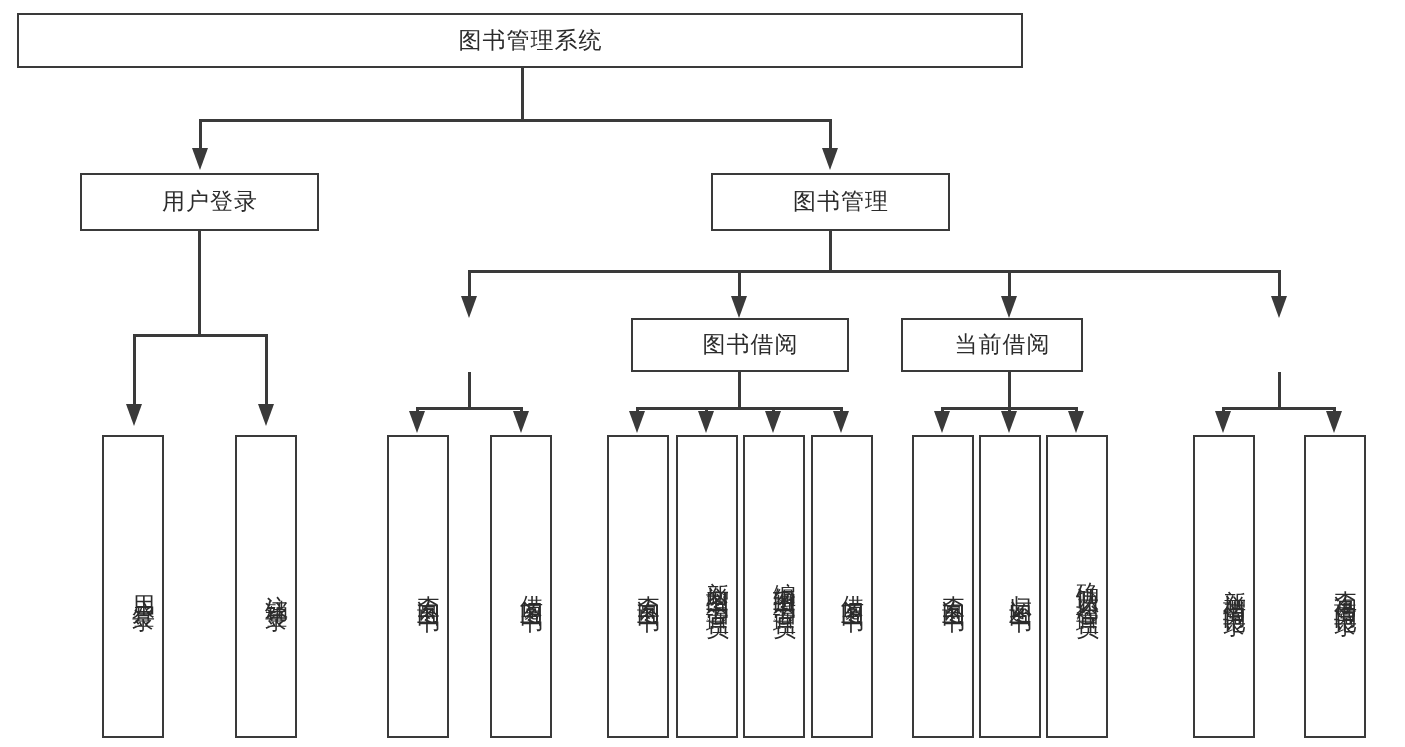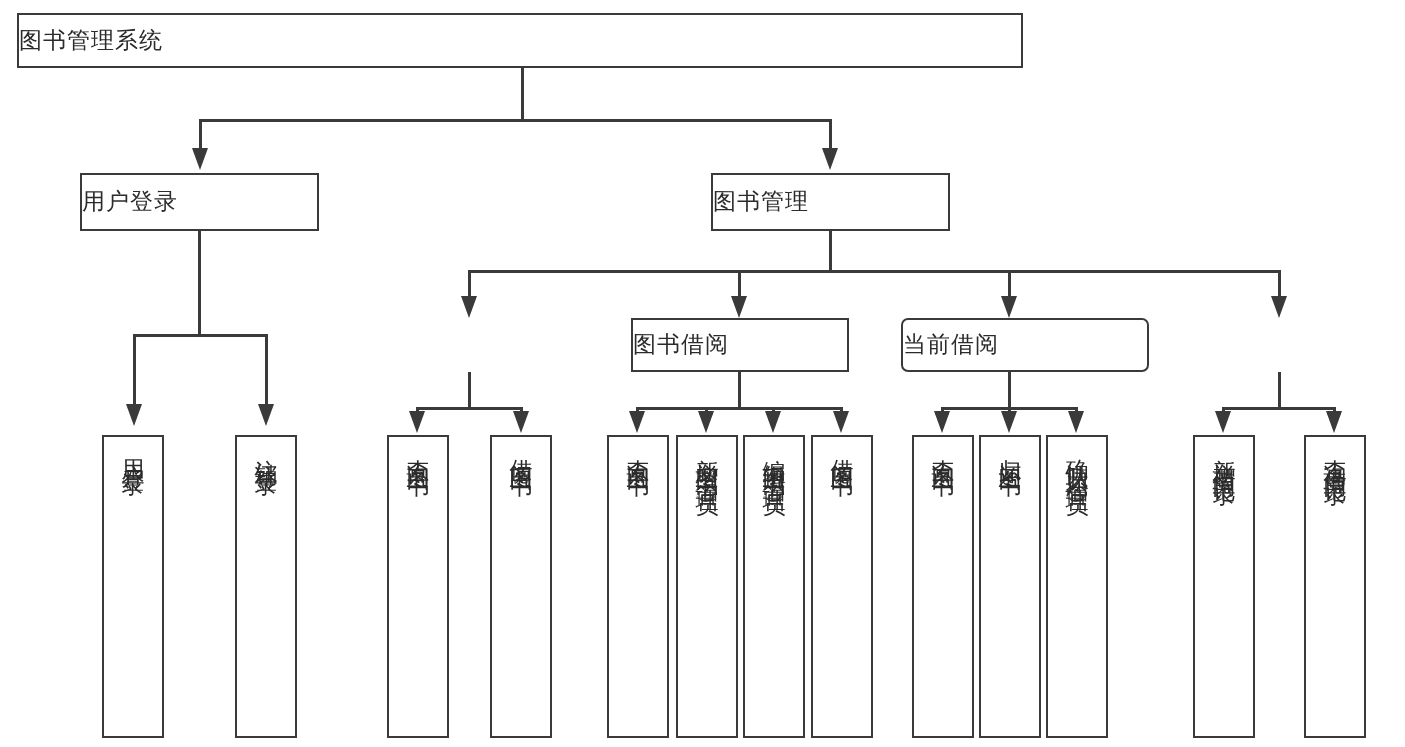--- a/index.html
+++ b/index.html
@@ -22,21 +22,23 @@
 
   
   .node {
     position: absolute;
     box-sizing: border-box;
     border: 2.5px solid #3a3a3a;
     background: #ffffff;
     color: #2b2b2b;
     display: flex;
     align-items: center;
+    justify-content: center;
     text-align: center;
+    padding-left: 21px;
   }
   .node.horiz {
     font-size: 23px;
     line-height: 1.2;
     letter-spacing: 1px;
   }
   .node.vert {
     writing-mode: vertical-rl;
     text-orientation: upright;
     font-size: 23px;
@@ -119,21 +121,21 @@
   <div class="conn vline" style="left:738px; top:270px; width:3px; height:28px;"></div>
   <div class="arrow" style="left:731px; top:296px;"></div>
   <div class="conn vline" style="left:1008px; top:270px; width:3px; height:28px;"></div>
   <div class="arrow" style="left:1001px; top:296px;"></div>
   <div class="conn vline" style="left:1278px; top:270px; width:3px; height:28px;"></div>
   <div class="arrow" style="left:1271px; top:296px;"></div>
 
   <div class="node horiz" style="left:631px; top:318px; width:218px; height:54px;">
     <span class="lbl">图书借阅</span>
   </div>
-  <div class="node horiz" style="left:901px; top:318px; width:248px; height:54px;border-radius:7px;">
+  <div class="node horiz" style="left:901px; top:318px; width:182px; height:54px;">
     <span class="lbl">当前借阅</span>
   </div>
 
   <div class="conn vline" style="left:468px; top:372px; width:3px; height:38px;"></div>
   <div class="conn hline" style="left:416px; top:407px; width:107px; height:3px;"></div>
   <div class="conn vline" style="left:416px; top:407px; width:3px; height:12px;"></div>
   <div class="arrow" style="left:409px; top:411px;"></div>
   <div class="conn vline" style="left:520px; top:407px; width:3px; height:12px;"></div>
   <div class="arrow" style="left:513px; top:411px;"></div>
 

